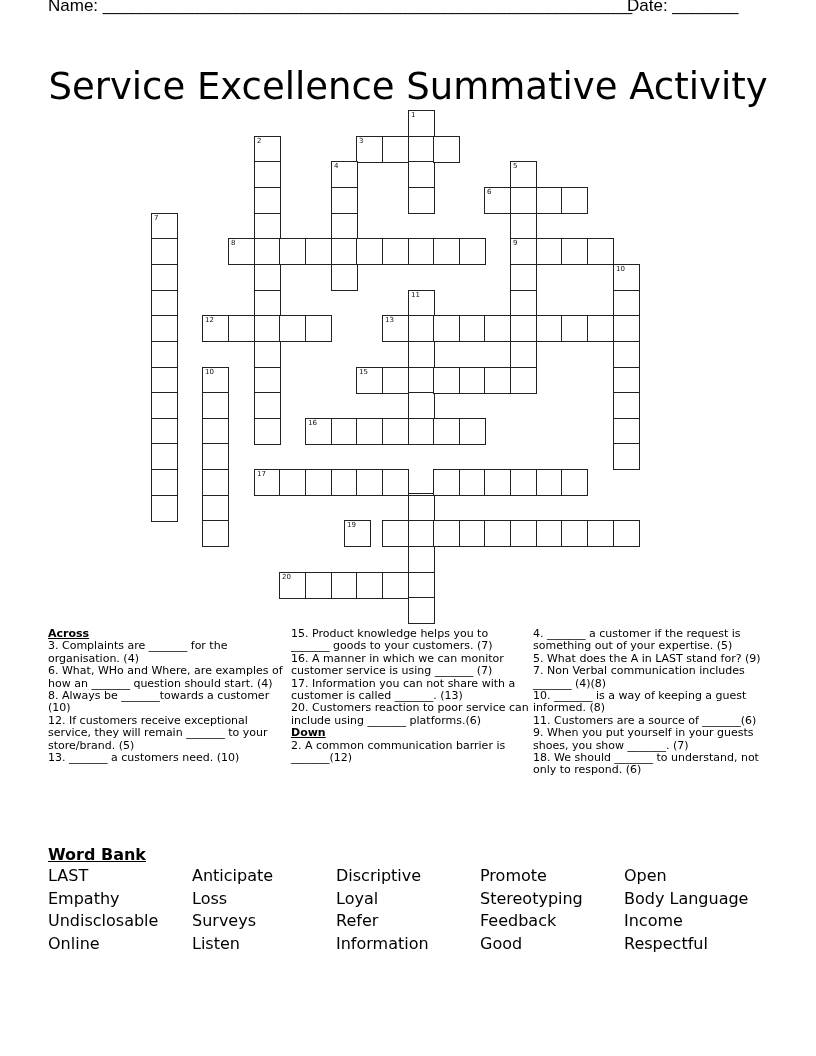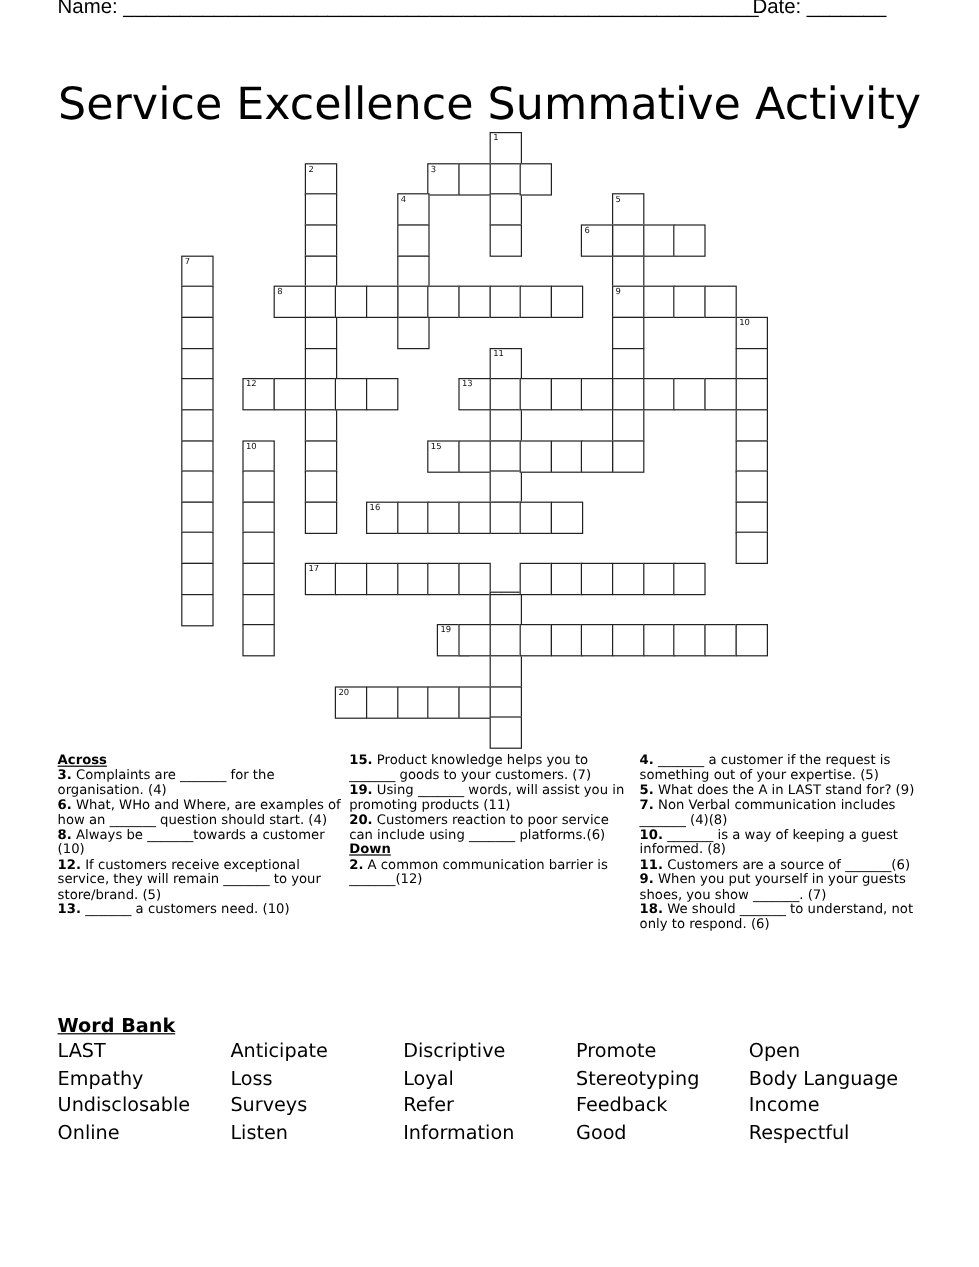--- a/index.html
+++ b/index.html
@@ -28,21 +28,21 @@
   }
   .clues {
     position: absolute; top: 628px; font-family: "DejaVu Sans", sans-serif;
     font-size: 11px; line-height: 12.4px; width: 238px;
   }
   .clue-col-1 { left: 48px; }
   .clue-col-2 { left: 291px; }
   .clue-col-3 { left: 533px; }
   .clues .heading { font-weight: bold; text-decoration: underline; display: block; }
   .clues .clue { display: block; }
-  .clues .clue b { font-weight: bold; }
+  .clues .clue b { font-weight: normal; }
   .wordbank-title {
     position: absolute; top: 845px; left: 48px;
     font-family: "DejaVu Sans", sans-serif; font-size: 16px; font-weight: bold;
     text-decoration: underline;
   }
   .wordbank {
     position: absolute; top: 866px; left: 48px; width: 720px;
     display: grid; grid-template-columns: 144px 144px 144px 144px 144px;
     grid-auto-rows: 22.6px;
     font-family: "DejaVu Sans", sans-serif; font-size: 16px;
@@ -206,21 +206,21 @@
     <div class="cell" style="left: 459px; top: 469px;"></div>
     <div class="cell" style="left: 484px; top: 469px;"></div>
     <div class="cell" style="left: 510px; top: 469px;"></div>
     <div class="cell" style="left: 536px; top: 469px;"></div>
     <div class="cell" style="left: 561px; top: 469px;"></div>
     <div class="cell" style="left: 408px; top: 495px;"></div>
     <div class="cell" style="left: 408px; top: 520px;"></div>
     <div class="cell" style="left: 408px; top: 546px;"></div>
     <div class="cell" style="left: 408px; top: 572px;"></div>
     <div class="cell" style="left: 408px; top: 597px;"></div>
-    <div class="cell" style="left: 364px; top: 520px;">
+    <div class="cell" style="left: 344px; top: 520px;">
       <span class="num">19</span>
     </div>
     <div class="cell" style="left: 382px; top: 520px;"></div>
     <div class="cell" style="left: 433px; top: 520px;"></div>
     <div class="cell" style="left: 459px; top: 520px;"></div>
     <div class="cell" style="left: 484px; top: 520px;"></div>
     <div class="cell" style="left: 510px; top: 520px;"></div>
     <div class="cell" style="left: 536px; top: 520px;"></div>
     <div class="cell" style="left: 561px; top: 520px;"></div>
     <div class="cell" style="left: 587px; top: 520px;"></div>
@@ -238,21 +238,22 @@
   <span class="heading">Across</span>
   <span class="clue"><b>3.</b><span> Complaints are _______ for the organisation. (4)</span></span>
   <span class="clue"><b>6.</b><span> What, WHo and Where, are examples of how an _______ question should start. (4)</span></span>
   <span class="clue"><b>8.</b><span> Always be _______towards a customer (10)</span></span>
   <span class="clue"><b>12.</b><span> If customers receive exceptional service, they will remain _______ to your store/brand. (5)</span></span>
   <span class="clue"><b>13.</b><span> _______ a customers need. (10)</span></span>
 </div>
 
 <div class="clues clue-col-2">
   <span class="clue"><b>15.</b><span> Product knowledge helps you to _______ goods to your customers. (7)</span></span>
-  <span class="clue"><b>19.</b><span> Using _______ words, will assist you in promoting products (11)</span></span>
+  <span class="clue"><b>16.</b><span> A manner in which we can monitor customer service is using _______ (7)</span></span>
+  <span class="clue"><b>17.</b><span> Information you can not share with a customer is called _______. (13)</span></span>
   <span class="clue"><b>20.</b><span> Customers reaction to poor service can include using _______ platforms.(6)</span></span>
   <span class="heading">Down</span>
   <span class="clue"><b>2.</b><span> A common communication barrier is _______(12)</span></span>
 </div>
 
 <div class="clues clue-col-3">
   <span class="clue"><b>4.</b><span> _______ a customer if the request is something out of your expertise. (5)</span></span>
   <span class="clue"><b>5.</b><span> What does the A in LAST stand for? (9)</span></span>
   <span class="clue"><b>7.</b><span> Non Verbal communication includes _______ (4)(8)</span></span>
   <span class="clue"><b>10.</b><span> _______ is a way of keeping a guest informed. (8)</span></span>

